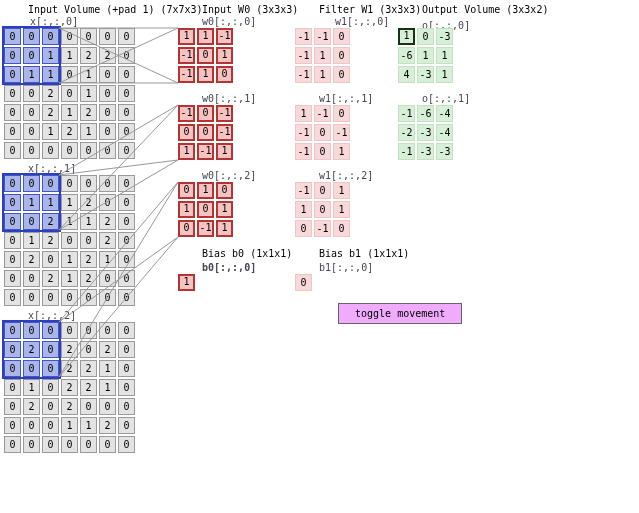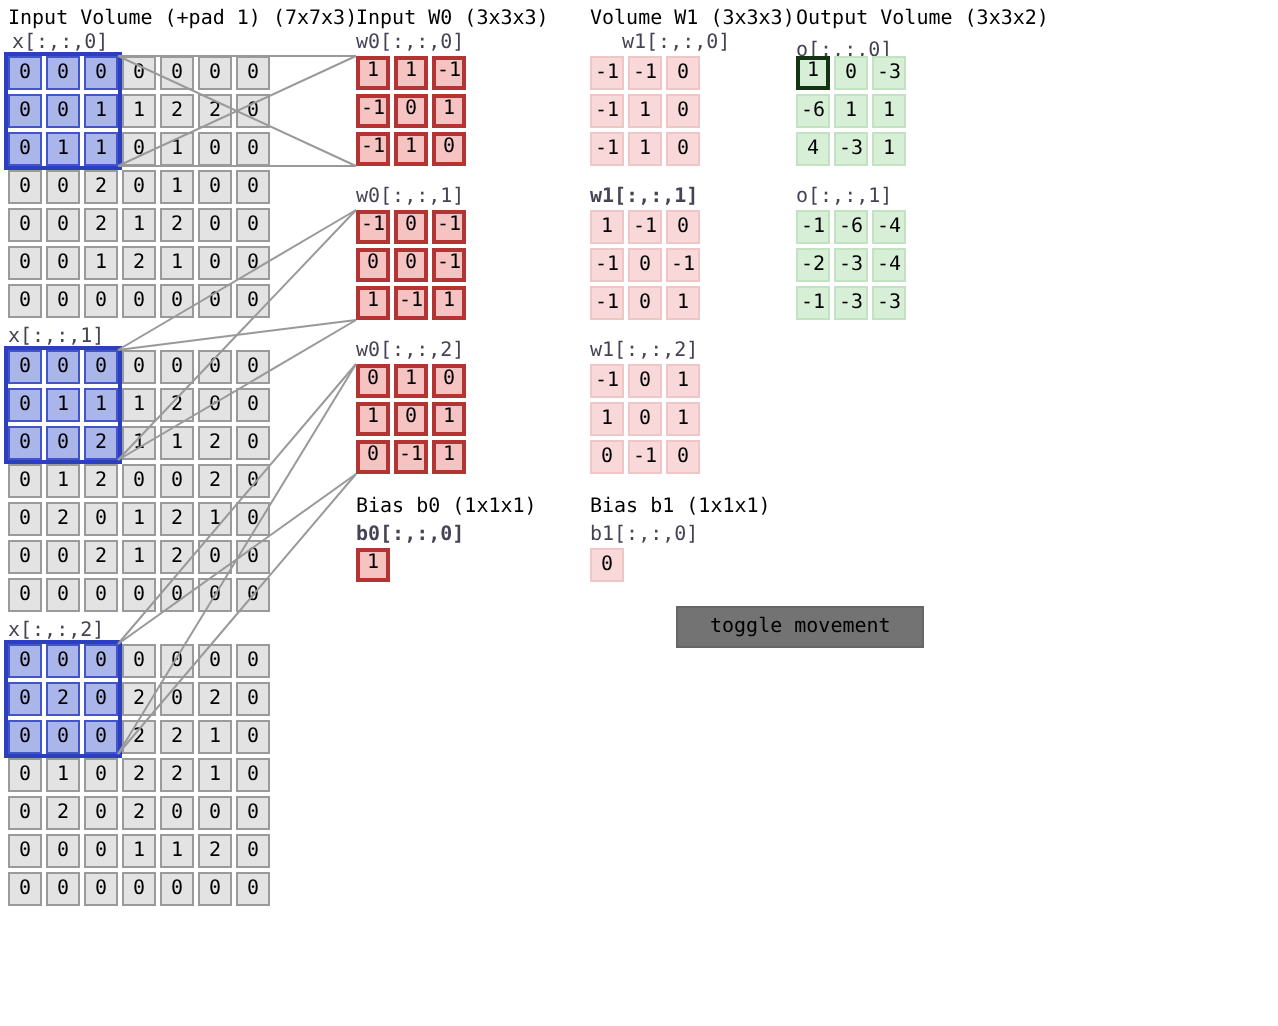--- a/index.html
+++ b/index.html
@@ -1,20 +1,20 @@
 <!DOCTYPE html>
 <html><head>
 <meta charset="utf-8">
 <style>
   html,body{margin:0;padding:0;}
   body{
     width:639px;height:513px;position:relative;background:#fff;
     font-family:"DejaVu Sans Mono", monospace;color:#000;overflow:hidden;
   }
-  .abs{position:absolute;white-space:nowrap;}
+  .abs{position:absolute;white-space:nowrap;margin-left:24px;}
   .hdr{font-size:10px;color:#000;}
   .sublabel{font-size:10px;color:#445;}
   .grid{display:grid;gap:2px;position:absolute;z-index:2;}
   .grid7{grid-template-columns:repeat(7,17px);}
   .grid3{grid-template-columns:repeat(3,17px);}
   .cell{
     width:17px;height:17px;box-sizing:border-box;font-size:10px;
     line-height:15px;text-align:center;color:#000;
   }
   .cell.in{background:#e3e3e3;border:1px solid #9a9a9a;}
@@ -24,30 +24,30 @@
   .cell.out{background:#d7efd7;border:1px solid #c2e2c2;}
   .cell.out.active{border:2px solid #143214;line-height:12px;}
   .hl-outline{
     position:absolute;width:59px;height:59px;border:2px solid #2b3fc0;
     box-sizing:border-box;pointer-events:none;z-index:4;
   }
   .biascell{position:absolute;z-index:2;}
   .btn{
     position:absolute;left:338px;top:303px;z-index:2;
     font-family:"DejaVu Sans Mono", monospace;font-size:10px;
-    padding:4px 16px;background:#737373;border:1px solid #666;cursor:pointer;
+    padding:4px 16px;background:#f0abfc;border:1px solid #666;cursor:pointer;
   }
   svg.lines{position:absolute;left:0;top:0;z-index:3;pointer-events:none;}
 </style>
 </head>
 <body>
 
 <div class="abs hdr" style="left:4px;top:4px;">Input Volume (+pad 1) (7x7x3)</div>
 <div class="abs hdr" style="left:178px;top:4px;">Input W0 (3x3x3)</div>
-<div class="abs hdr" style="left:295px;top:4px;">Volume W1 (3x3x3)</div>
+<div class="abs hdr" style="left:295px;top:4px;">Filter W1 (3x3x3)</div>
 <div class="abs hdr" style="left:398px;top:4px;">Output Volume (3x3x2)</div>
 
 <div class="abs sublabel" style="left:6px;top:16px;">x[:,:,0]</div>
 <div class="grid grid7" style="left:4px;top:28px;">
     <div class="cell in hl">0</div>
     <div class="cell in hl">0</div>
     <div class="cell in hl">0</div>
     <div class="cell in">0</div>
     <div class="cell in">0</div>
     <div class="cell in">0</div>
@@ -254,21 +254,21 @@
     <div class="cell w1">-1</div>
     <div class="cell w1">0</div>
     <div class="cell w1">-1</div>
     <div class="cell w1">1</div>
     <div class="cell w1">0</div>
     <div class="cell w1">-1</div>
     <div class="cell w1">1</div>
     <div class="cell w1">0</div>
   </div>
 
-<div class="abs sublabel" style="left:295px;top:93px;font-weight:bold;">w1[:,:,1]</div>
+<div class="abs sublabel" style="left:295px;top:93px;">w1[:,:,1]</div>
 <div class="grid grid3" style="left:295px;top:105px;">
     <div class="cell w1">1</div>
     <div class="cell w1">-1</div>
     <div class="cell w1">0</div>
     <div class="cell w1">-1</div>
     <div class="cell w1">0</div>
     <div class="cell w1">-1</div>
     <div class="cell w1">-1</div>
     <div class="cell w1">0</div>
     <div class="cell w1">1</div>

